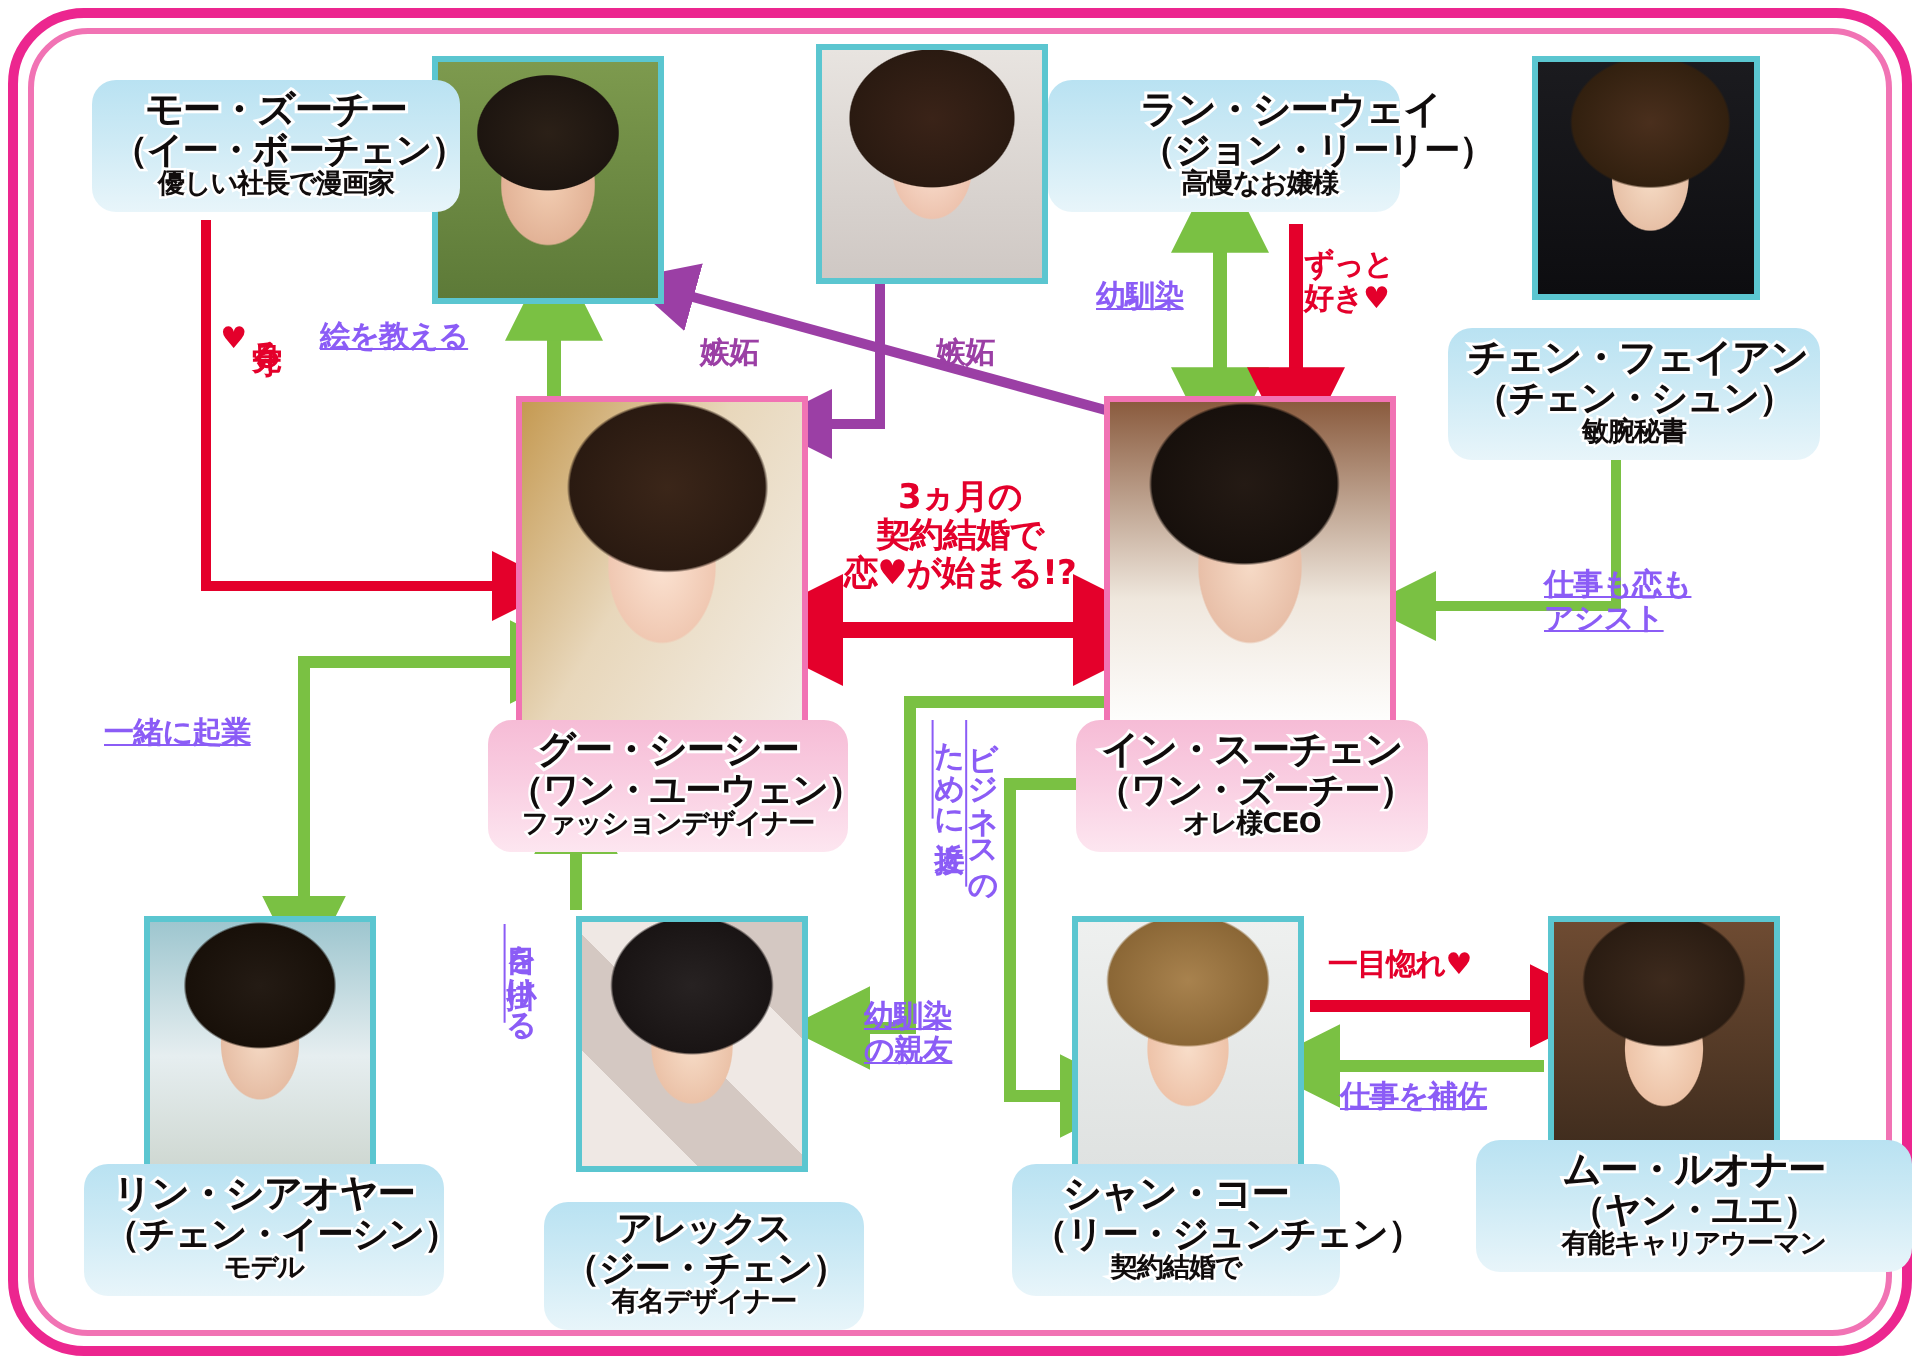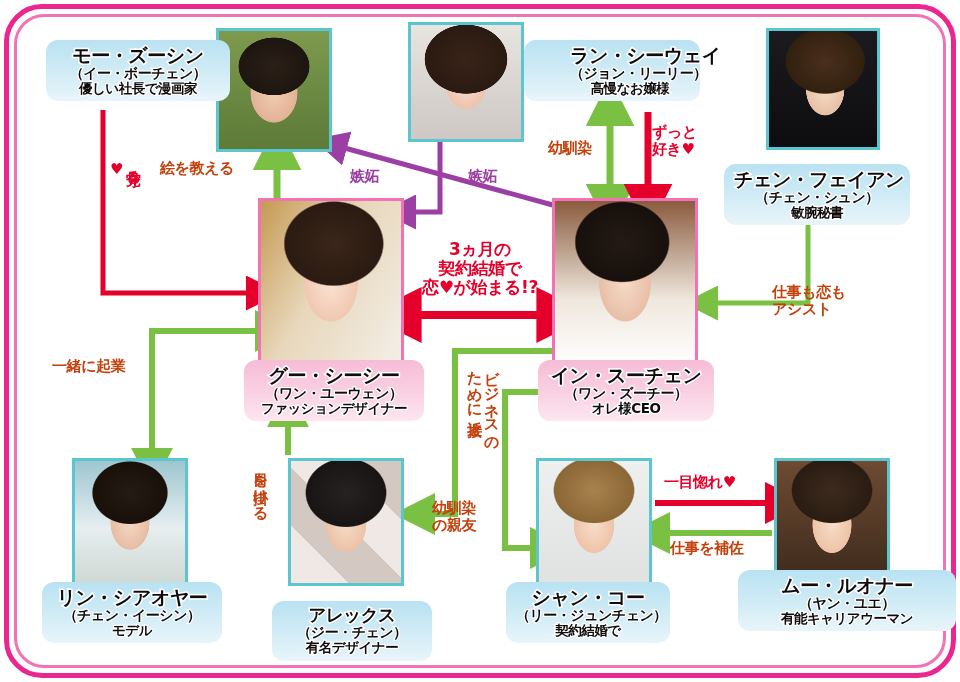--- a/index.html
+++ b/index.html
@@ -102,21 +102,21 @@
     font-weight: bold;
     font-size: 19px;
     letter-spacing: -0.5px;
     color: #100c0c;
     -webkit-text-stroke: 3px #ffffff;
     paint-order: stroke fill;
     white-space: nowrap;
   }
   .label .actor {
     font-weight: bold;
-    font-size: 14px;
+    font-size: 18px;
     letter-spacing: -0.5px;
     color: #100c0c;
     -webkit-text-stroke: 2.4px #ffffff;
     paint-order: stroke fill;
     white-space: nowrap;
     margin-top: 0px;
   }
   .label .role {
     font-weight: bold;
     font-size: 13.5px;
@@ -131,21 +131,21 @@
 
   
   .rel {
     position: absolute;
     font-weight: bold;
     font-size: 15px;
     line-height: 1.12;
     letter-spacing: -0.4px;
     white-space: pre;
   }
-  .rel.green  { color: #c2410c; }
+  .rel.green  { color: #8b5cf6; text-decoration: underline; }
   .rel.red    { color: #e4002b; }
   .rel.purple { color: #9b3fa5; }
   .rel.vert {
     writing-mode: vertical-rl;
     text-orientation: upright;
     white-space: pre-line;
   }
   .rel.big { font-size: 17px; }
 
   
@@ -243,21 +243,21 @@
 
   <div class="photo blue" style="left:536px; top:458px; width:116px; height:128px;">
     <div class="ph-img bg-h"></div>
   </div>
 
   <div class="photo blue" style="left:774px; top:458px; width:116px; height:128px;">
     <div class="ph-img bg-i"></div>
   </div>
 
   <div class="label blue" style="left:46px; top:40px; width:184px;">
-    <div class="nm">モー・ズーシン</div>
+    <div class="nm">モー・ズーチー</div>
     <div class="actor">（イー・ボーチェン）</div>
     <div class="role">優しい社長で漫画家</div>
   </div>
 
   <div class="label blue" style="left:524px; top:40px; width:176px;padding-left:46px;">
     <div class="nm">ラン・シーウェイ</div>
     <div class="actor">（ジョン・リーリー）</div>
     <div class="role">高慢なお嬢様</div>
   </div>
 

